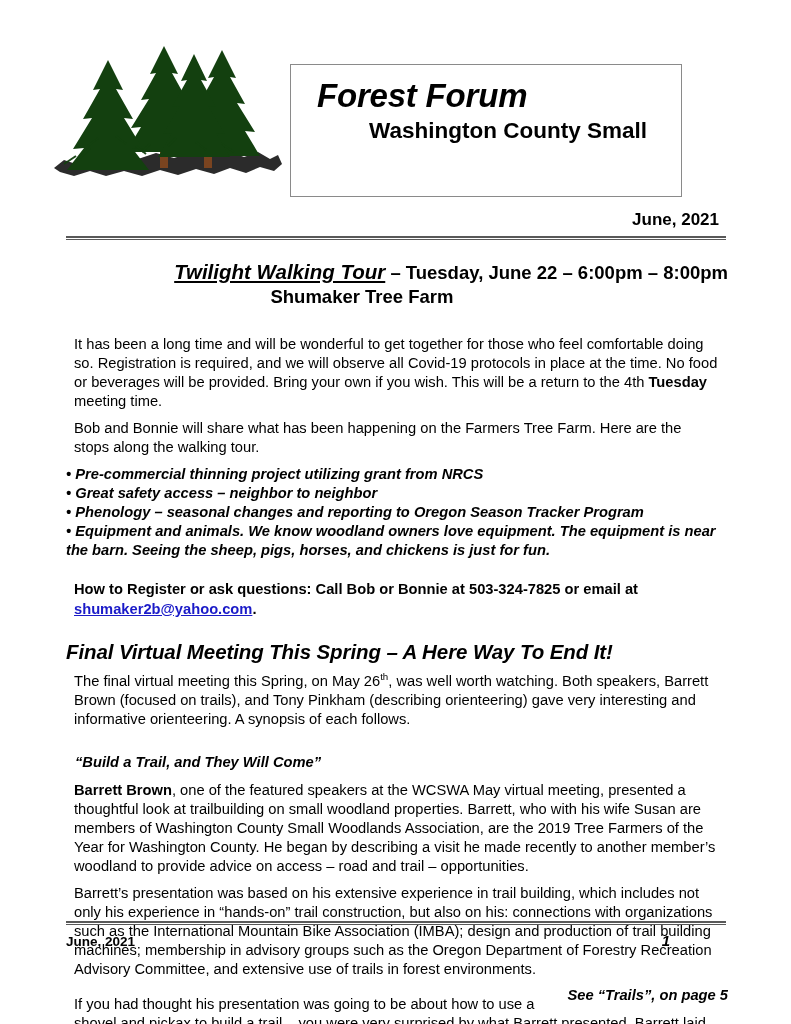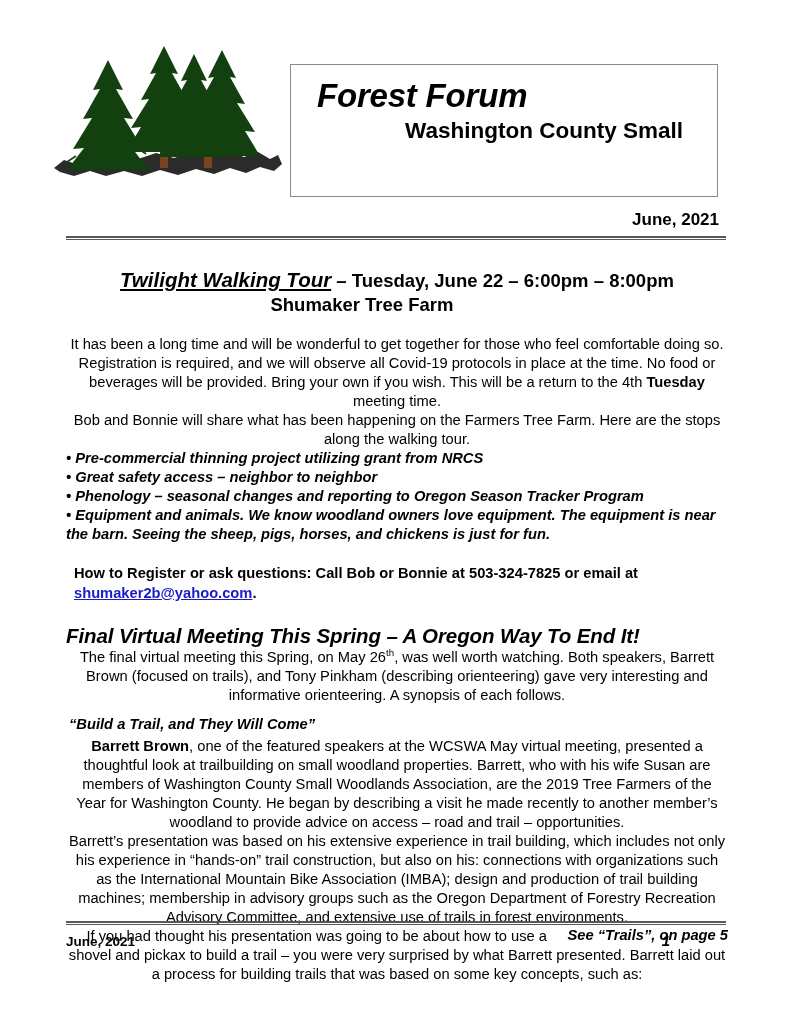--- a/index.html
+++ b/index.html
@@ -35,21 +35,21 @@
     top: 28px;
     width: 238px;
     height: 165px;
   }
   .logo svg { display: block; width: 238px; height: 165px; }
 
   .title-box {
     position: absolute;
     left: 290px;
     top: 64px;
-    width: 428px;
+    width: 392px;
     height: 133px;
     border: 1.5px solid #8a8a8a;
     box-sizing: border-box;
     background: #ffffff;
   }
   .title-main {
     font-style: italic;
     font-weight: bold;
     font-size: 33px;
     letter-spacing: -0.2px;
@@ -89,22 +89,22 @@
 
   
   .content {
     position: absolute;
     left: 66px;
     top: 256px;
     width: 662px;
   }
 
   .headline-row {
-    text-align: center;
-    margin: 12px 0 2px 0;
+    text-align: right;
+    margin: 4px 0 2px 0;
     line-height: 1.18;
   }
   .headline-underline {
     font-style: italic;
     font-weight: bold;
     font-size: 20.5px;
     text-decoration: underline;
   }
   .headline-plain {
     font-weight: bold;
@@ -114,22 +114,22 @@
     text-align: center;
     font-weight: bold;
     font-size: 18.5px;
     margin: 0 0 0 -70px;
     line-height: 1.22;
   }
 
   p.body {
     font-size: 14.7px;
     line-height: 1.295;
-    margin: 0;
-    text-align: center;
+    margin: 8px;
+    text-align: left;
   }
   .gap-lg { height: 18px; }
   .gap-md { height: 12px; }
   .gap-sm { height: 7px; }
 
   .bullets {
     font-style: italic;
     font-weight: bold;
     font-size: 14.7px;
     line-height: 1.30;
@@ -155,21 +155,21 @@
     font-size: 20.5px;
     margin: 0;
     line-height: 1.22;
     letter-spacing: -0.1px;
   }
 
   .sub-head {
     font-style: italic;
     font-weight: bold;
     font-size: 14.7px;
-    margin: 3px;
+    margin: 9px;
     line-height: 1.3;
   }
 
   .lead-name { font-weight: bold; }
 
   sup { font-size: 0.66em; vertical-align: super; line-height: 0; }
 
   .continued {
     font-style: italic;
     font-weight: bold;
@@ -260,21 +260,21 @@
       <div>• Phenology – seasonal changes and reporting to Oregon Season Tracker Program</div>
       <div>• Equipment and animals. We know woodland owners love equipment.  The equipment is near the barn. Seeing the sheep, pigs, horses, and chickens is just for fun.</div>
     </div>
 
     <div class="gap-md"></div>
 
     <p class="register"><span>How to Register or ask questions:  Call Bob or Bonnie at 503-324-7825 or email at </span><a class="maillink" href="#">shumaker2b@yahoo.com</a><span>.</span></p>
 
     <div class="gap-md"></div>
 
-    <div class="section-head">Final Virtual Meeting This Spring – A Oregon Way To End It!</div>
+    <div class="section-head">Final Virtual Meeting This Spring – A Here Way To End It!</div>
 
     <p class="body"><span>The final virtual meeting this Spring, on May 26</span><sup>th</sup><span>, was well worth watching. Both speakers, Barrett Brown (focused on trails), and Tony Pinkham (describing orienteering) gave very interesting and informative orienteering. A synopsis of each follows.</span></p>
 
     <div class="gap-sm"></div>
 
     <div class="sub-head">“Build a Trail, and They Will Come”</div>
 
     <p class="body"><span class="lead-name">Barrett Brown</span><span>, one of the featured speakers at the WCSWA May virtual meeting, presented a thoughtful look at trailbuilding on small woodland properties. Barrett, who with his wife Susan are members of Washington County Small Woodlands Association, are the 2019 Tree Farmers of the Year for Washington County. He began by describing a visit he made recently to another member’s woodland to provide advice on access – road and trail – opportunities.</span></p>
 
     <p class="body">Barrett’s  presentation was based on his extensive experience in trail building, which includes not only his experience in “hands-on”  trail construction, but also on his: connections with organizations such as the International Mountain Bike Association (IMBA); design and production of trail building machines; membership in advisory groups such as the Oregon Department of Forestry Recreation Advisory Committee, and extensive use of trails in forest environments.</p>

